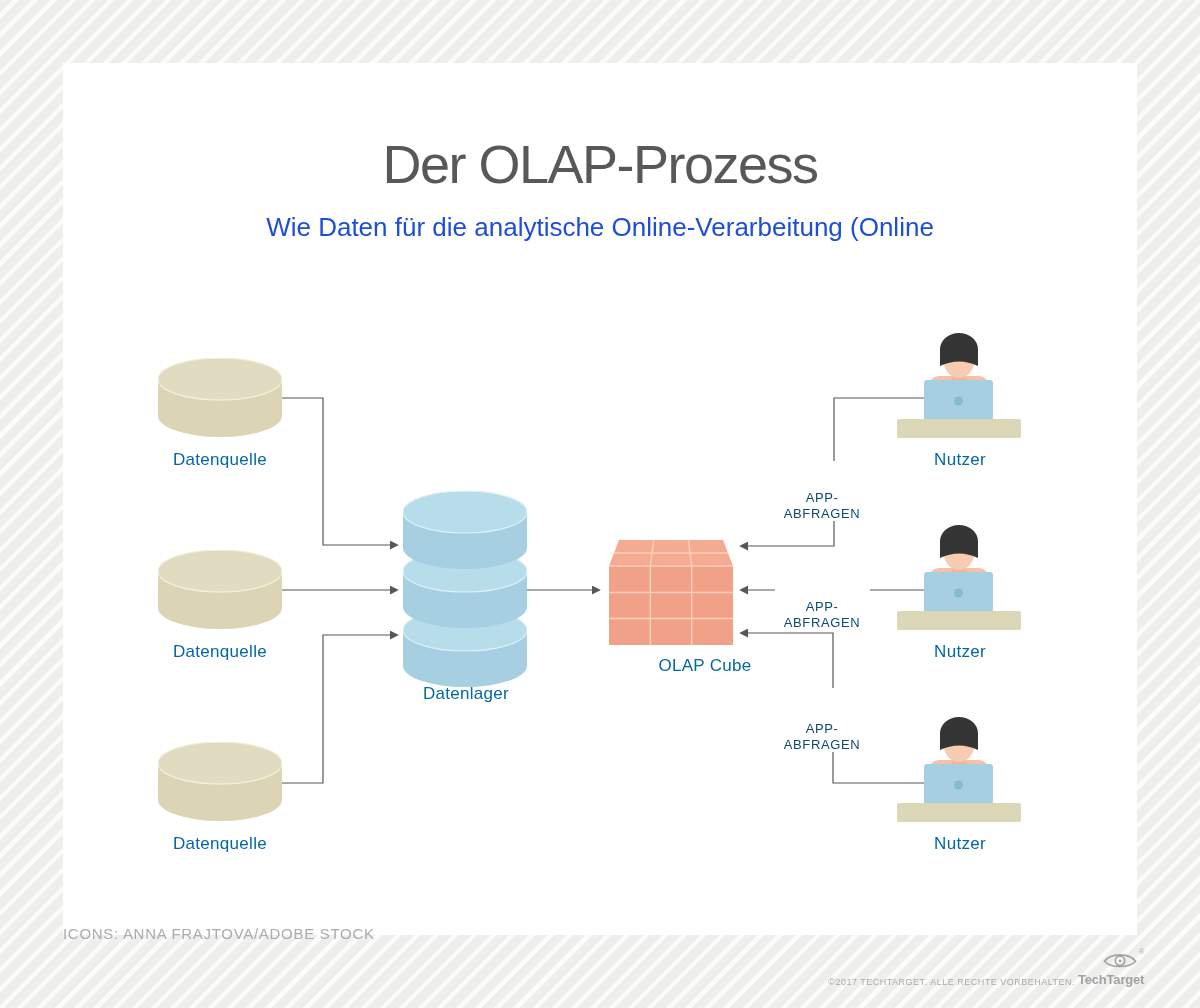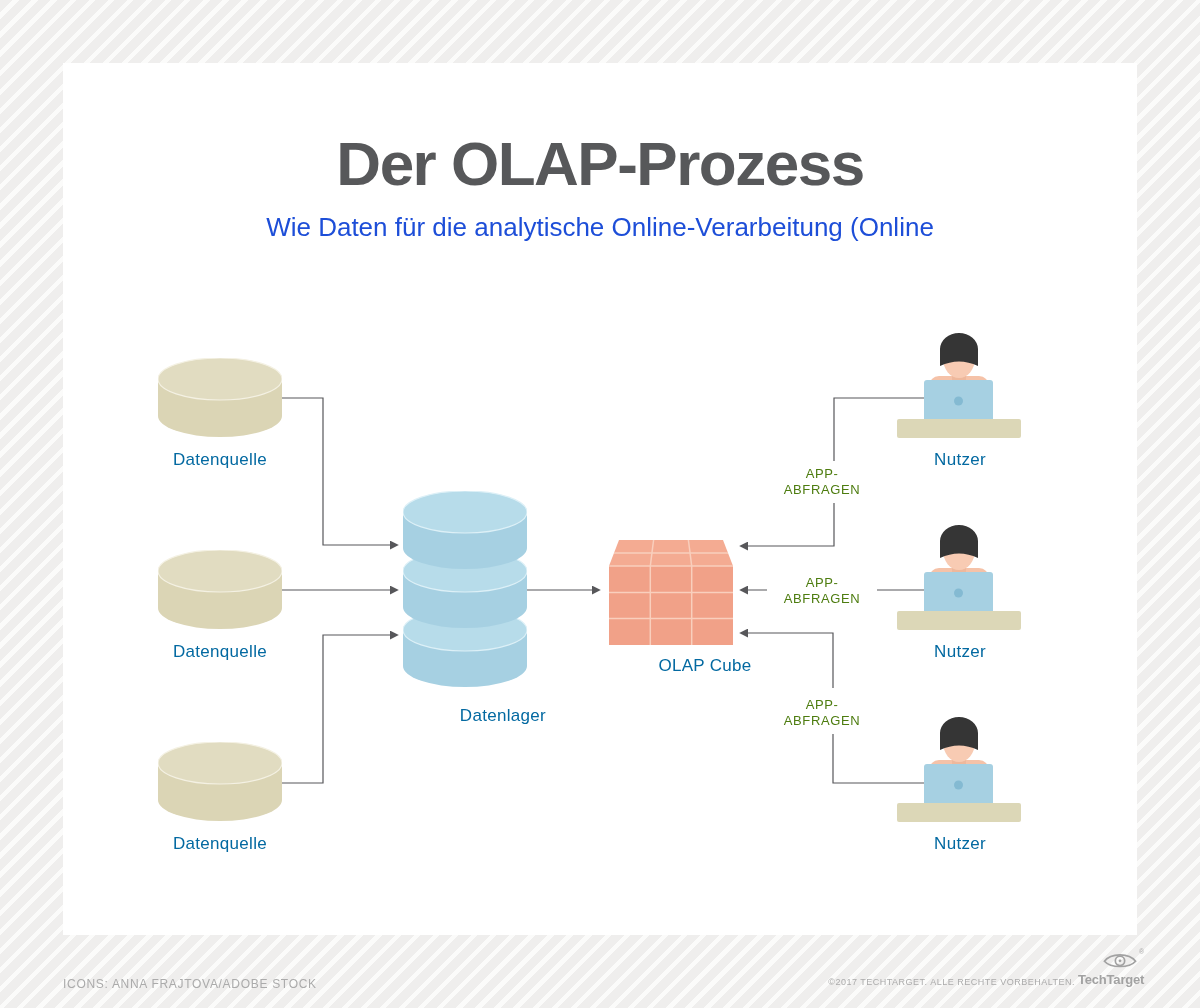--- a/index.html
+++ b/index.html
@@ -9,58 +9,58 @@
     background:repeating-linear-gradient(135deg,#efeeed 0px,#efeeed 9px,#fbfbfa 9px,#fbfbfa 13.5px);
   }
   .page{position:absolute;inset:0;}
   .card{
     position:absolute;left:63px;top:63px;width:1074px;height:872px;
     background:#ffffff;
   }
   .abs{position:absolute;}
   h1.title{
     position:absolute;left:63px;top:134px;width:1074px;margin:0;
-    text-align:center;font-size:62px;line-height:60px;font-weight:bold;
+    text-align:center;font-size:54px;line-height:60px;font-weight:normal;
     letter-spacing:-1.5px;color:#57585a;
   }
   .subtitle{
     position:absolute;left:200px;top:211px;width:800px;
     text-align:center;font-size:26px;line-height:32px;color:#1d4ed8;
   }
   .nlabel{
     position:absolute;width:160px;text-align:center;
     font-size:17px;letter-spacing:.3px;color:#0369a1;
   }
   .lbl-s1{left:140px;top:450px;}
   .lbl-s2{left:140px;top:642px;}
   .lbl-s3{left:140px;top:834px;}
-  .lbl-w {left:386px;top:706px;text-align:right;}
+  .lbl-w {left:386px;top:684px;}
   .lbl-c {left:625px;top:656px;}
   .lbl-u1{left:880px;top:450px;}
   .lbl-u2{left:880px;top:642px;}
   .lbl-u3{left:880px;top:834px;}
   .cyl-s1{left:158px;top:358px;}
   .cyl-s2{left:158px;top:550px;}
   .cyl-s3{left:158px;top:742px;}
   .warehouse{left:403px;top:491px;}
   .cube{left:609px;top:539px;}
   .user-1{left:897px;top:330px;}
   .user-2{left:897px;top:522px;}
   .user-3{left:897px;top:714px;}
   .connectors{position:absolute;left:0;top:0;width:1200px;height:1008px;pointer-events:none;}
   .query{
     position:absolute;width:110px;text-align:center;background:#ffffff;
-    font-size:13px;line-height:15.5px;letter-spacing:.6px;font-weight:500;color:#4d7c0f;
+    font-size:13px;line-height:15.5px;letter-spacing:.6px;font-weight:500;color:#0c4a6e;margin-top:24px;
   }
   .q1{left:767px;top:466px;}
   .q2{left:767px;top:575px;}
   .q3{left:767px;top:697px;}
   .credit{
-    position:absolute;left:63px;top:977px;
-    font-size:12px;letter-spacing:.7px;color:#ababab;
+    position:absolute;left:63px;top:925px;
+    font-size:15px;letter-spacing:.7px;color:#ababab;
   }
   .copyright{
     position:absolute;right:125px;top:977px;
     font-size:9px;letter-spacing:.5px;color:#ababab;
   }
   .brand-eye{position:absolute;left:1103px;top:951px;}
   .brand-reg{position:absolute;left:1139px;top:948px;font-size:7px;color:#ababab;}
   .brand-text{
     position:absolute;left:1078px;top:972px;width:64px;text-align:right;
     font-size:13px;font-weight:bold;letter-spacing:-.2px;color:#a2a2a2;

